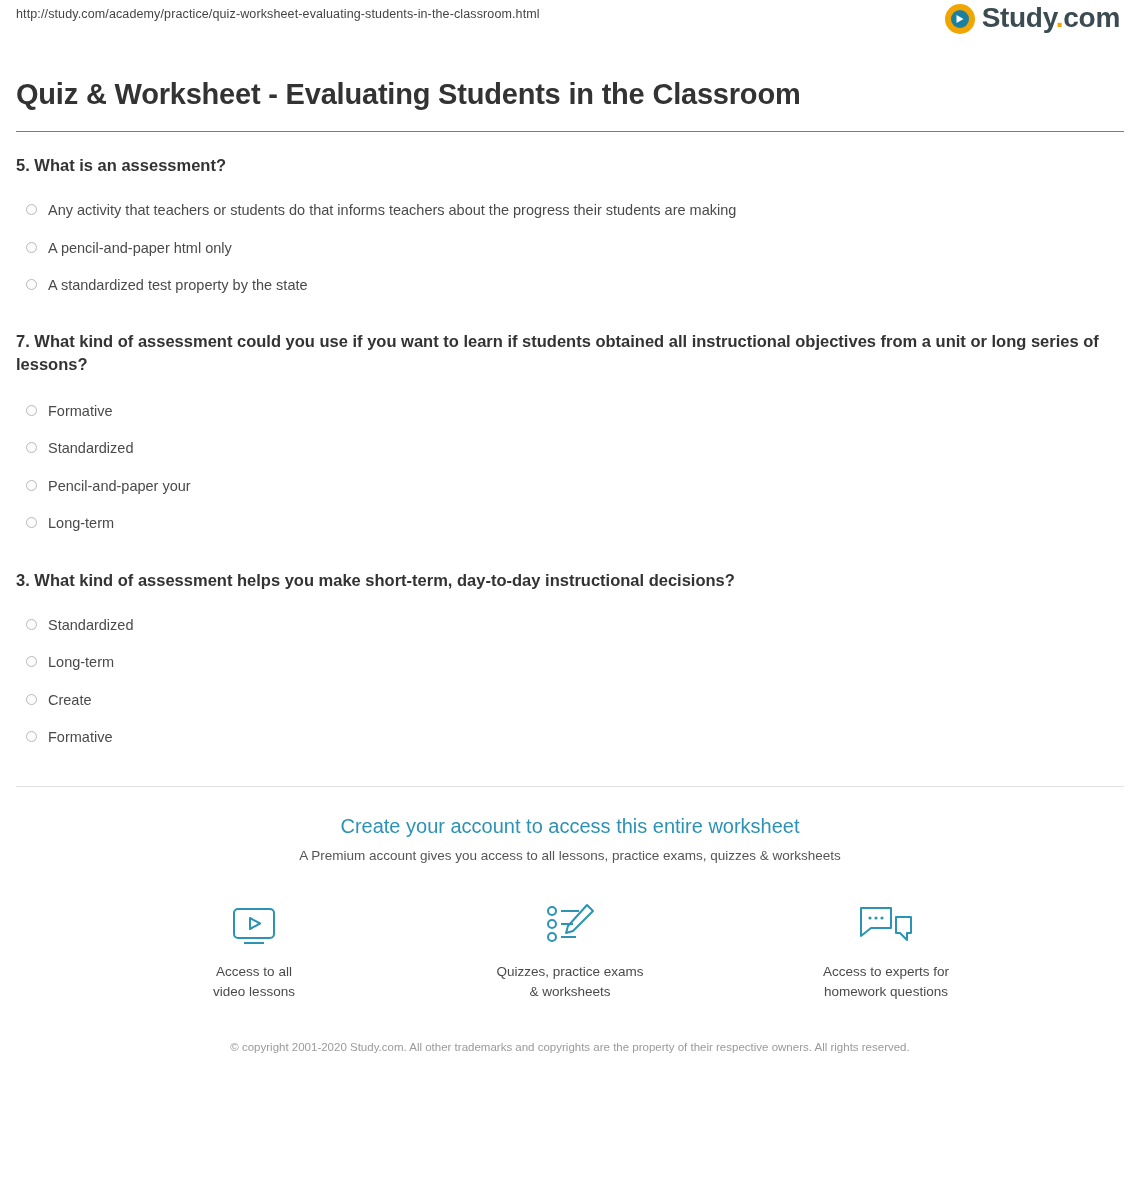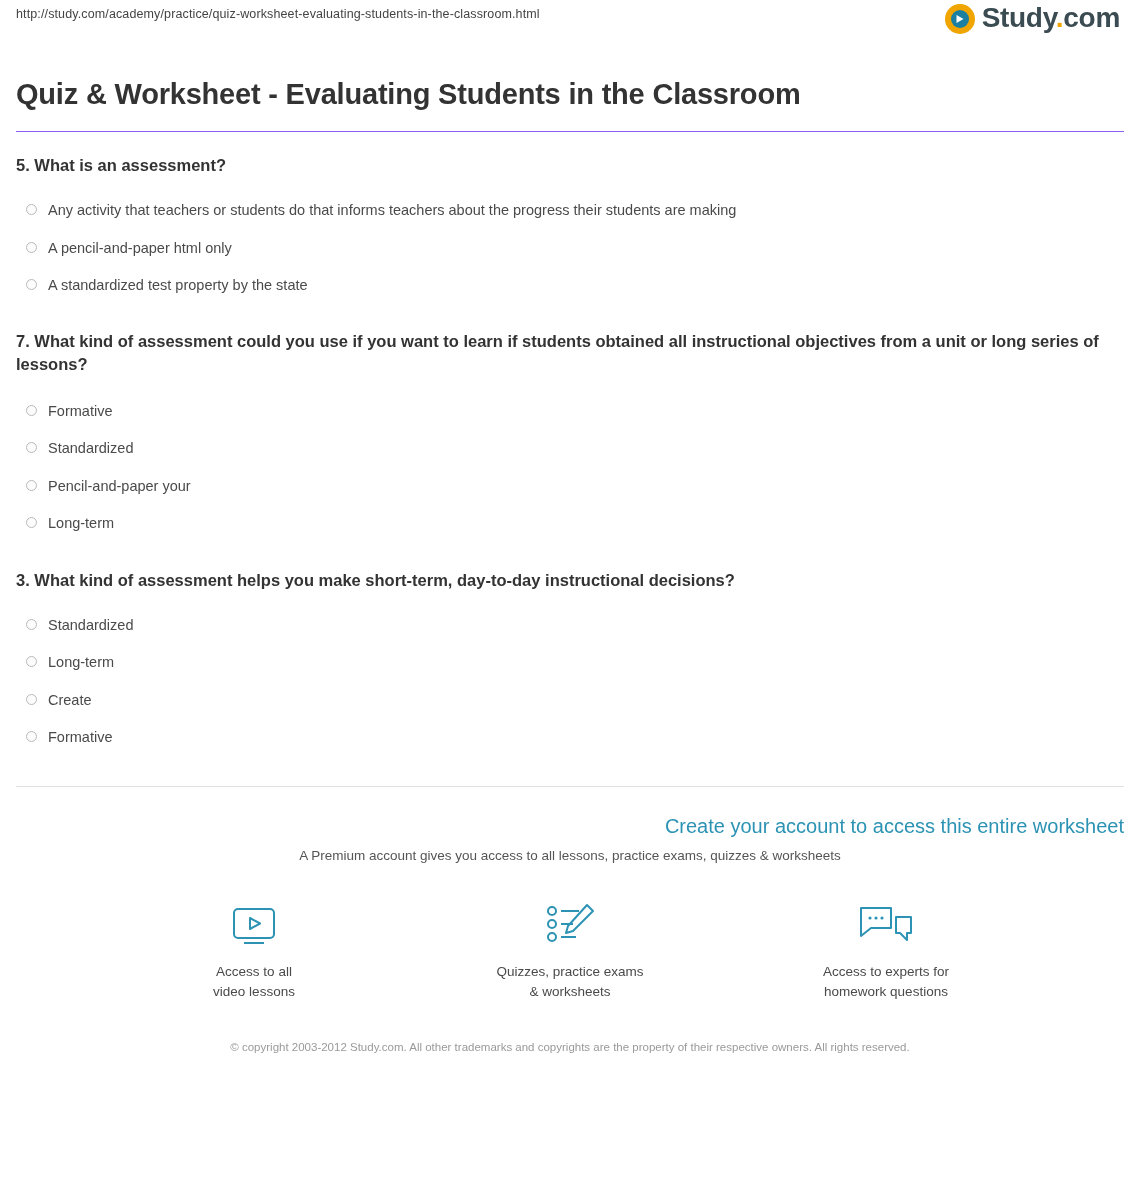--- a/index.html
+++ b/index.html
@@ -124,21 +124,20 @@
     border-top: 1px solid #e2e2e2;
     margin-top: 30px;
     padding-top: 28px;
     text-align: center;
   }
   .promo-title {
     font-size: 20px;
     color: #2c93b4;
     margin: 0 0 10px 0;
     font-weight: normal;
-    text-align: right;
   }
   .promo-sub {
     font-size: 13.5px;
     color: #555555;
     margin: 0;
   }
   .features {
     display: flex;
     justify-content: center;
     gap: 136px;
@@ -296,16 +295,16 @@
             <circle cx="24" cy="15" r="1.6" fill="#2c93b4" stroke="none"></circle>
             <path d="M38 14 h15 v16 h-4 v7 l-7 -7 h-4 z" stroke-linejoin="round"></path>
           </svg>
         </div>
         <div class="feature-label">Access to experts for
 homework questions</div>
       </div>
 
     </div>
 
-    <div class="copyright">© copyright 2003-2012 Study.com. All other trademarks and copyrights are the property of their respective owners. All rights reserved.</div>
+    <div class="copyright">© copyright 2001-2020 Study.com. All other trademarks and copyrights are the property of their respective owners. All rights reserved.</div>
   </div>
 
 </div>
 
 </body></html>

